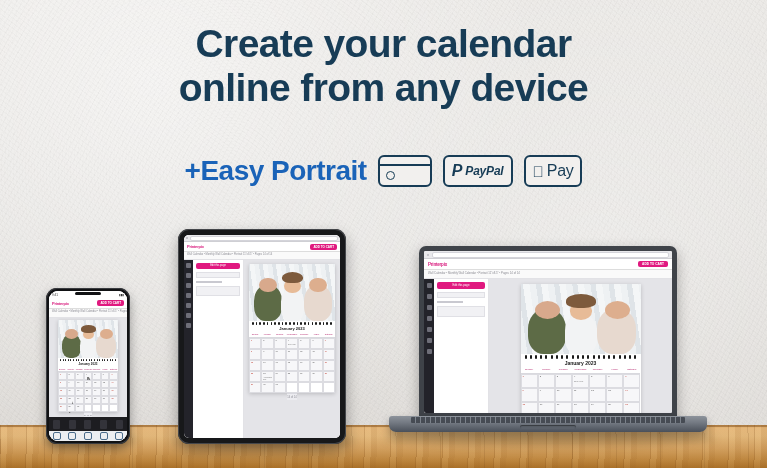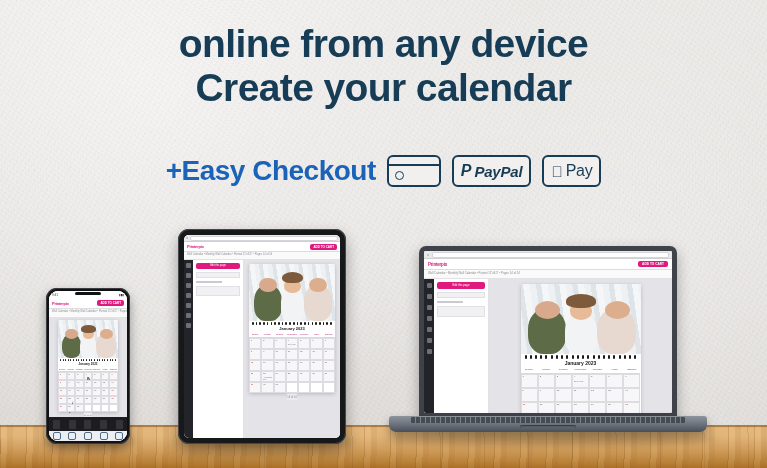--- a/index.html
+++ b/index.html
@@ -52,21 +52,21 @@
   .pay-badge{
     border:2px solid #173c56;border-radius:6px;background:#f2f0ee;
     height:32px;box-sizing:border-box;display:flex;align-items:center;
     justify-content:center;padding:0 7px;color:#173c56;
   }
   .badge-card{width:54px;padding:0;position:relative;overflow:hidden;}
   .badge-card .stripe{position:absolute;left:0;right:0;top:7px;height:2px;background:#173c56;}
   .badge-card .chip{position:absolute;left:6px;bottom:5px;width:7px;height:7px;border:1.6px solid #173c56;border-radius:50%;}
   .badge-pp{gap:3px;}
   .pp-mark{font-weight:700;font-size:16px;font-style:italic;line-height:1;}
-  .pp-text{font-weight:700;font-size:15px;font-style:italic;letter-spacing:-.2px;}
+  .pp-text{font-weight:700;font-size:12px;font-style:italic;letter-spacing:-.2px;}
   .ap-mark{font-size:15px;line-height:1;margin-right:3px;}
   .ap-text{font-size:16px;letter-spacing:-.3px;}
   .more-text{color:#1f5fa8;font-size:24px;font-weight:400;letter-spacing:-.2px;}
 
   
   .app{position:absolute;inset:0;background:#f4f4f6;overflow:hidden;display:flex;flex-direction:column;}
   .app-chrome{background:#e9e9ec;border-bottom:1px solid #cfcfd4;display:flex;align-items:center;}
   .app-top{background:#ffffff;border-bottom:1px solid #ddd;display:flex;align-items:center;justify-content:space-between;}
   .brand{color:#d81b7d;font-weight:700;letter-spacing:-.2px;}
   .cta{background:#e0197f;color:#fff;border-radius:2px;font-weight:700;text-align:center;}
@@ -200,26 +200,26 @@
 <div id="scene">
   <div class="wall"></div>
   <div class="desk"></div>
   <div class="desk-edge"></div>
 
   <div class="shadow" style="left:44px;top:436px;width:92px;height:9px;"></div>
   <div class="shadow" style="left:174px;top:436px;width:180px;height:11px;"></div>
   <div class="shadow" style="left:385px;top:432px;width:330px;height:13px;"></div>
 
   <div class="head-wrap">
+    <div class="headline">Create your calendar</div>
     <div class="headline">online from any device</div>
-    <div class="headline">Create your calendar</div>
   </div>
 
   <div class="checkout-row">
-    <span class="checkout-label">+Easy Checkout</span>
+    <span class="checkout-label">+Easy Portrait</span>
 
     <span class="pay-badge badge-card">
       <span class="stripe"></span>
       <span class="chip"></span>
     </span>
 
     <span class="pay-badge badge-pp">
       <span class="pp-mark">P</span>
       <span class="pp-text">PayPal</span>
     </span>

